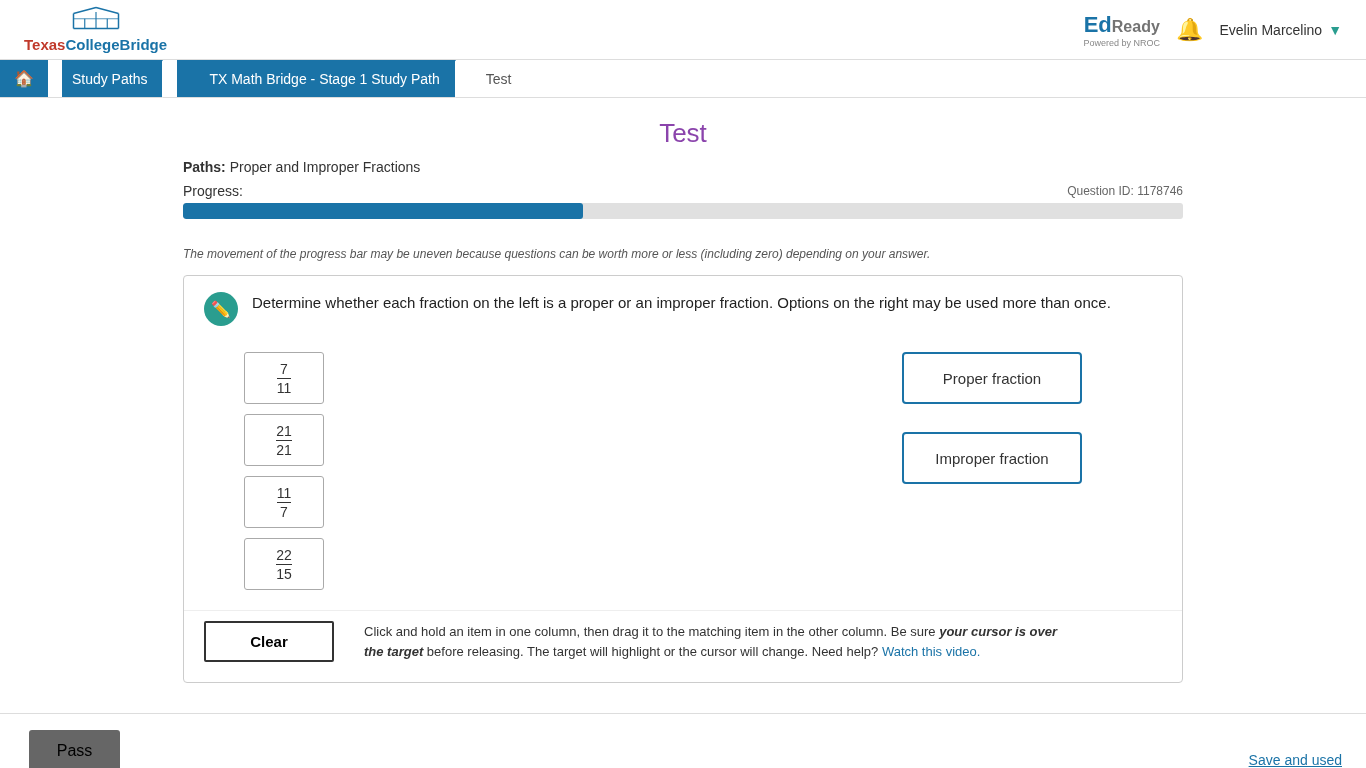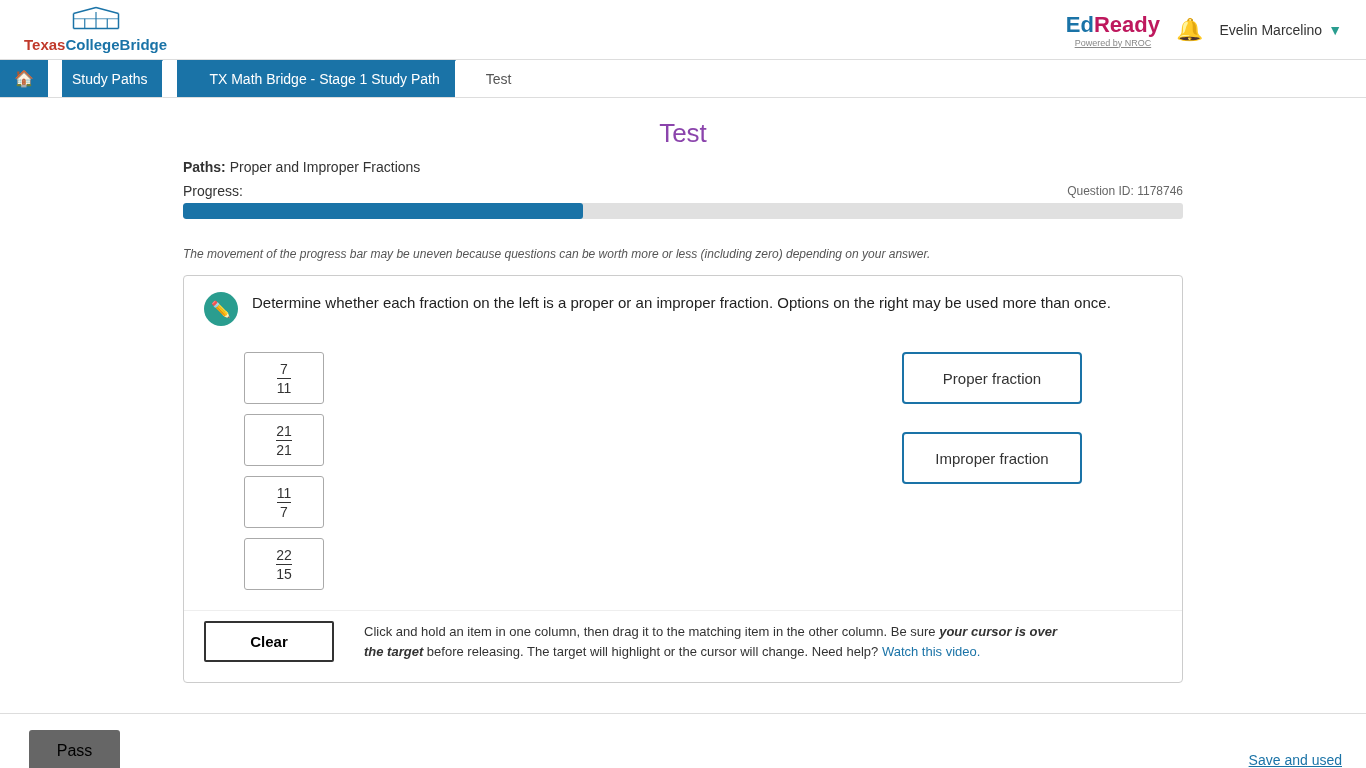--- a/index.html
+++ b/index.html
@@ -30,22 +30,22 @@
 
     .header-right {
       display: flex;
       align-items: center;
       gap: 16px;
     }
     .edready-logo {
       text-align: center;
     }
     .edready-logo .ed { color: #1a73a7; font-size: 22px; font-weight: bold; }
-    .edready-logo .ready { color: #be185d; font-size: 22px; font-weight: bold; }
-    .edready-logo .powered { font-size: 9px; color: #888; text-decoration: underline; }
+    .edready-logo .ready { color: #737373; font-size: 16px; font-weight: bold; }
+    .edready-logo .powered { font-size: 9px; color: #888; }
     .bell-icon {
       font-size: 22px;
       color: #2a9d8f;
       cursor: pointer;
     }
     .user-area {
       display: flex;
       align-items: center;
       gap: 6px;
       cursor: pointer;

